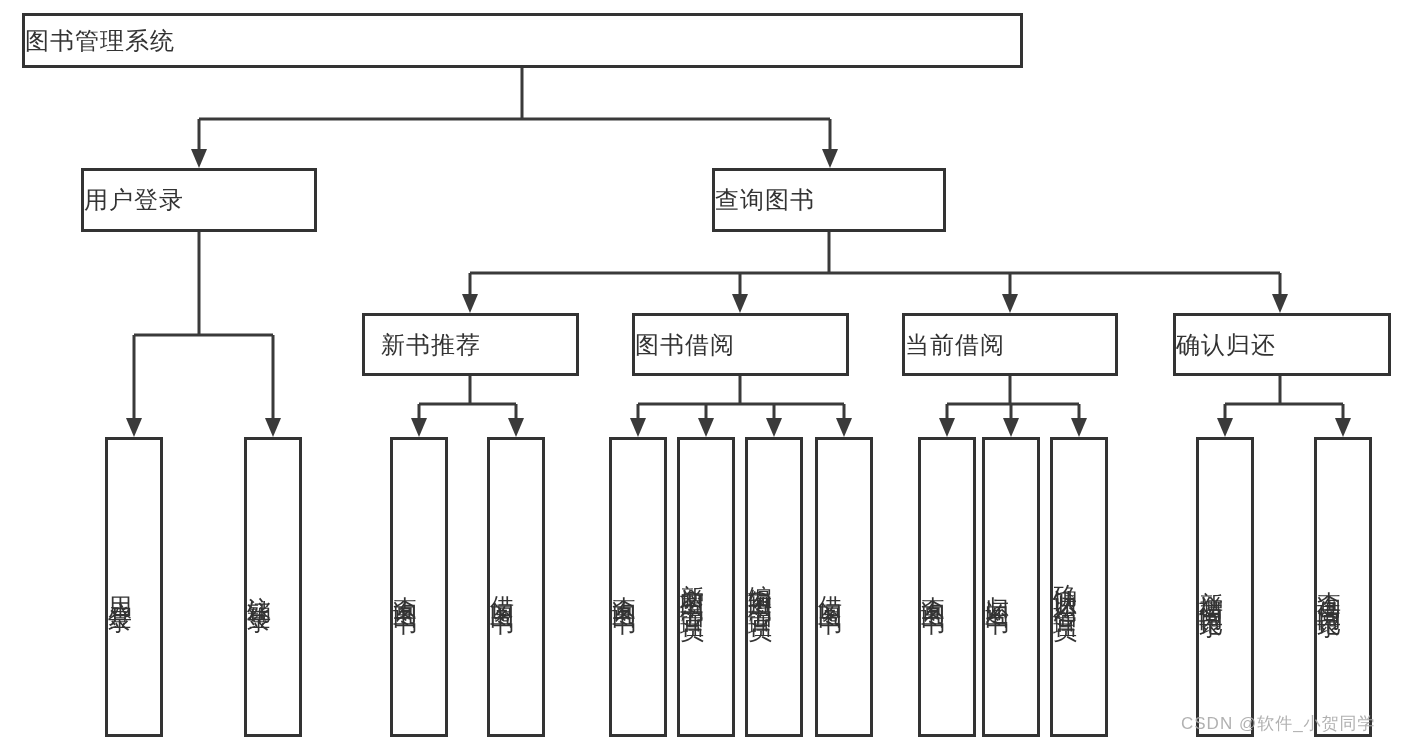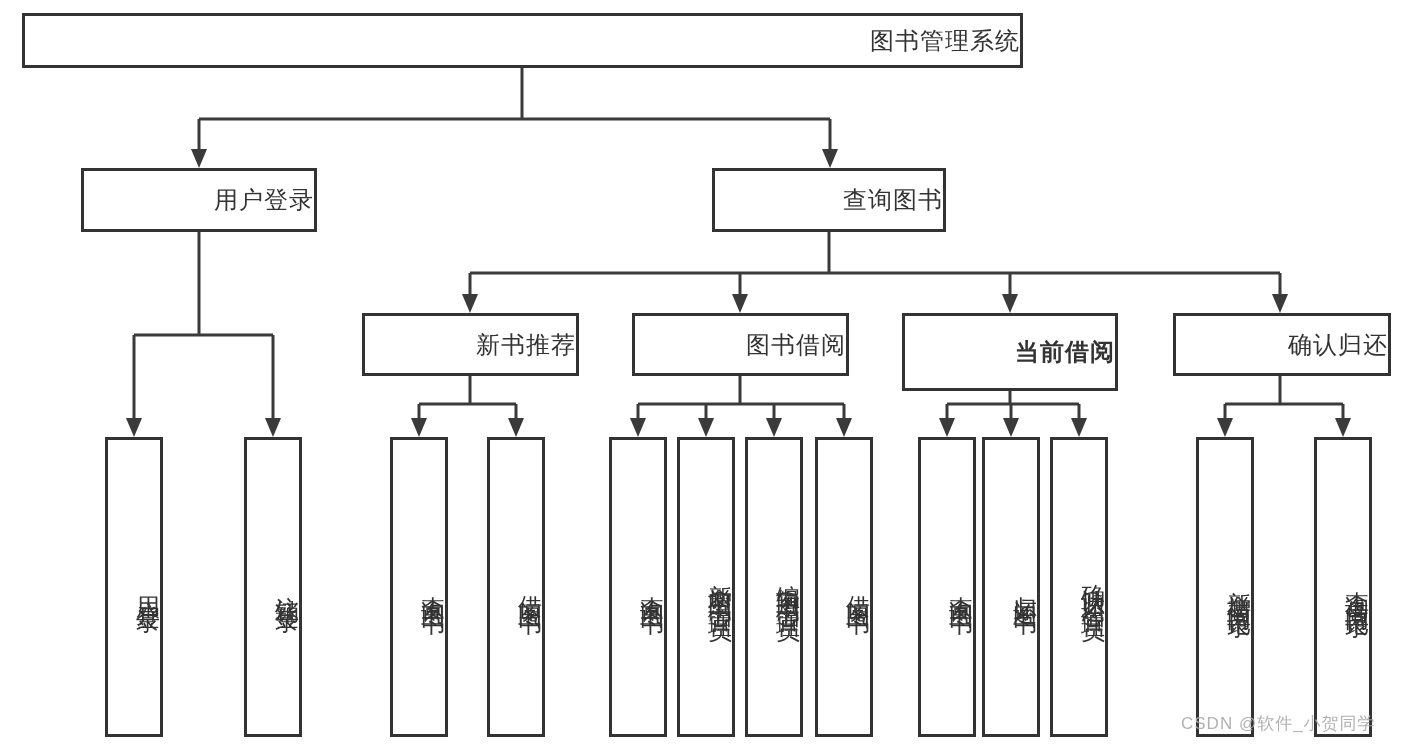--- a/index.html
+++ b/index.html
@@ -23,21 +23,21 @@
     height: 747px;
     pointer-events: none;
   }
   .node {
     position: absolute;
     box-sizing: border-box;
     background: #ffffff;
     border: 3px solid #333333;
     display: flex;
     align-items: center;
-    justify-content: flex-end;
+    justify-content: flex-start;
     color: #333333;
     z-index: 2;
   }
   .hnode {
     font-size: 24px;
     letter-spacing: 1px;
   }
   .vnode {
     top: 437px;
     width: 58px;
@@ -121,21 +121,21 @@
   <div class="node hnode" style="left:712px; top:168px; width:234px; height:64px;">
     <span>查询图书</span>
   </div>
 
   <div class="node hnode" style="left:362px; top:313px; width:217px; height:63px;padding-left:16px;">
     <span>新书推荐</span>
   </div>
   <div class="node hnode" style="left:632px; top:313px; width:217px; height:63px;font-family:Liberation Mono, monospace;">
     <span>图书借阅</span>
   </div>
-  <div class="node hnode" style="left:902px; top:313px; width:216px; height:78px;font-weight:bold;">
+  <div class="node hnode" style="left:902px; top:313px; width:216px; height:63px;">
     <span>当前借阅</span>
   </div>
   <div class="node hnode" style="left:1173px; top:313px; width:218px; height:63px;">
     <span>确认归还</span>
   </div>
 
   <div class="node vnode" style="left:105px;">
     <span class="vtext">用户登录</span>
   </div>
   <div class="node vnode" style="left:244px;">

